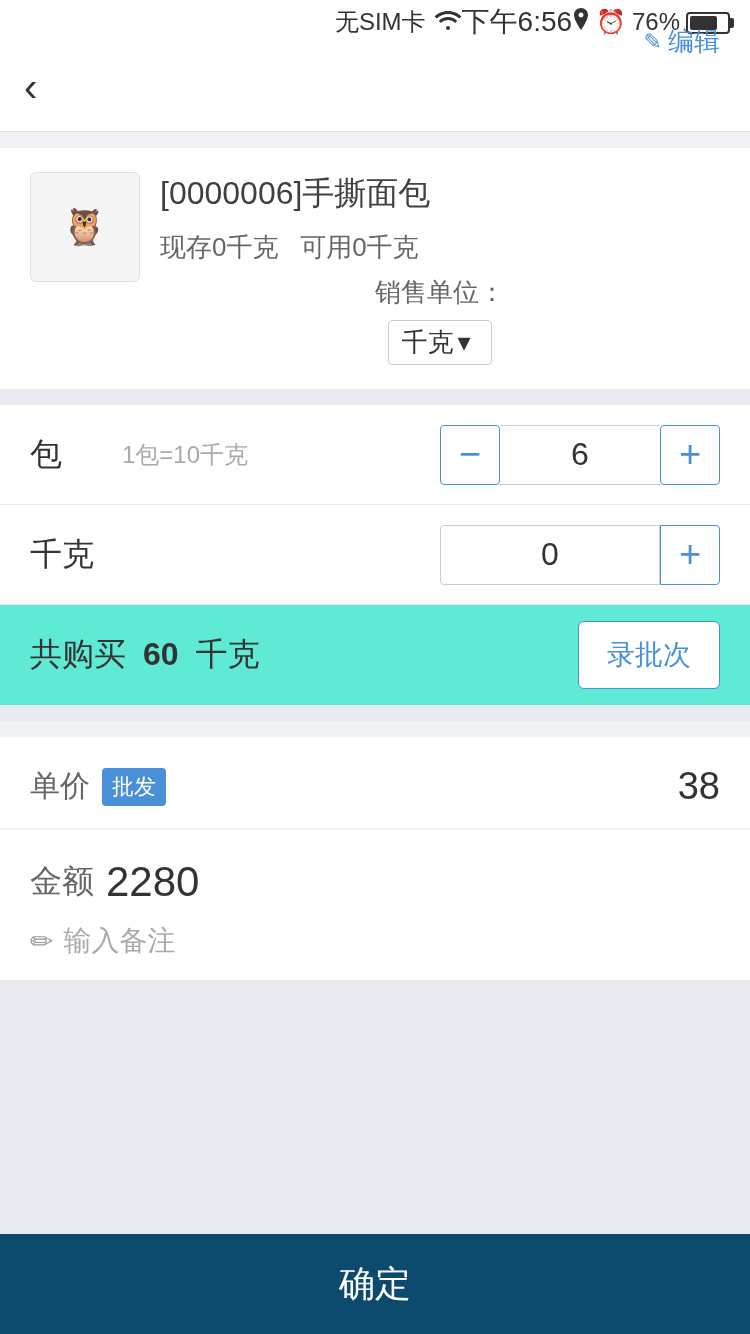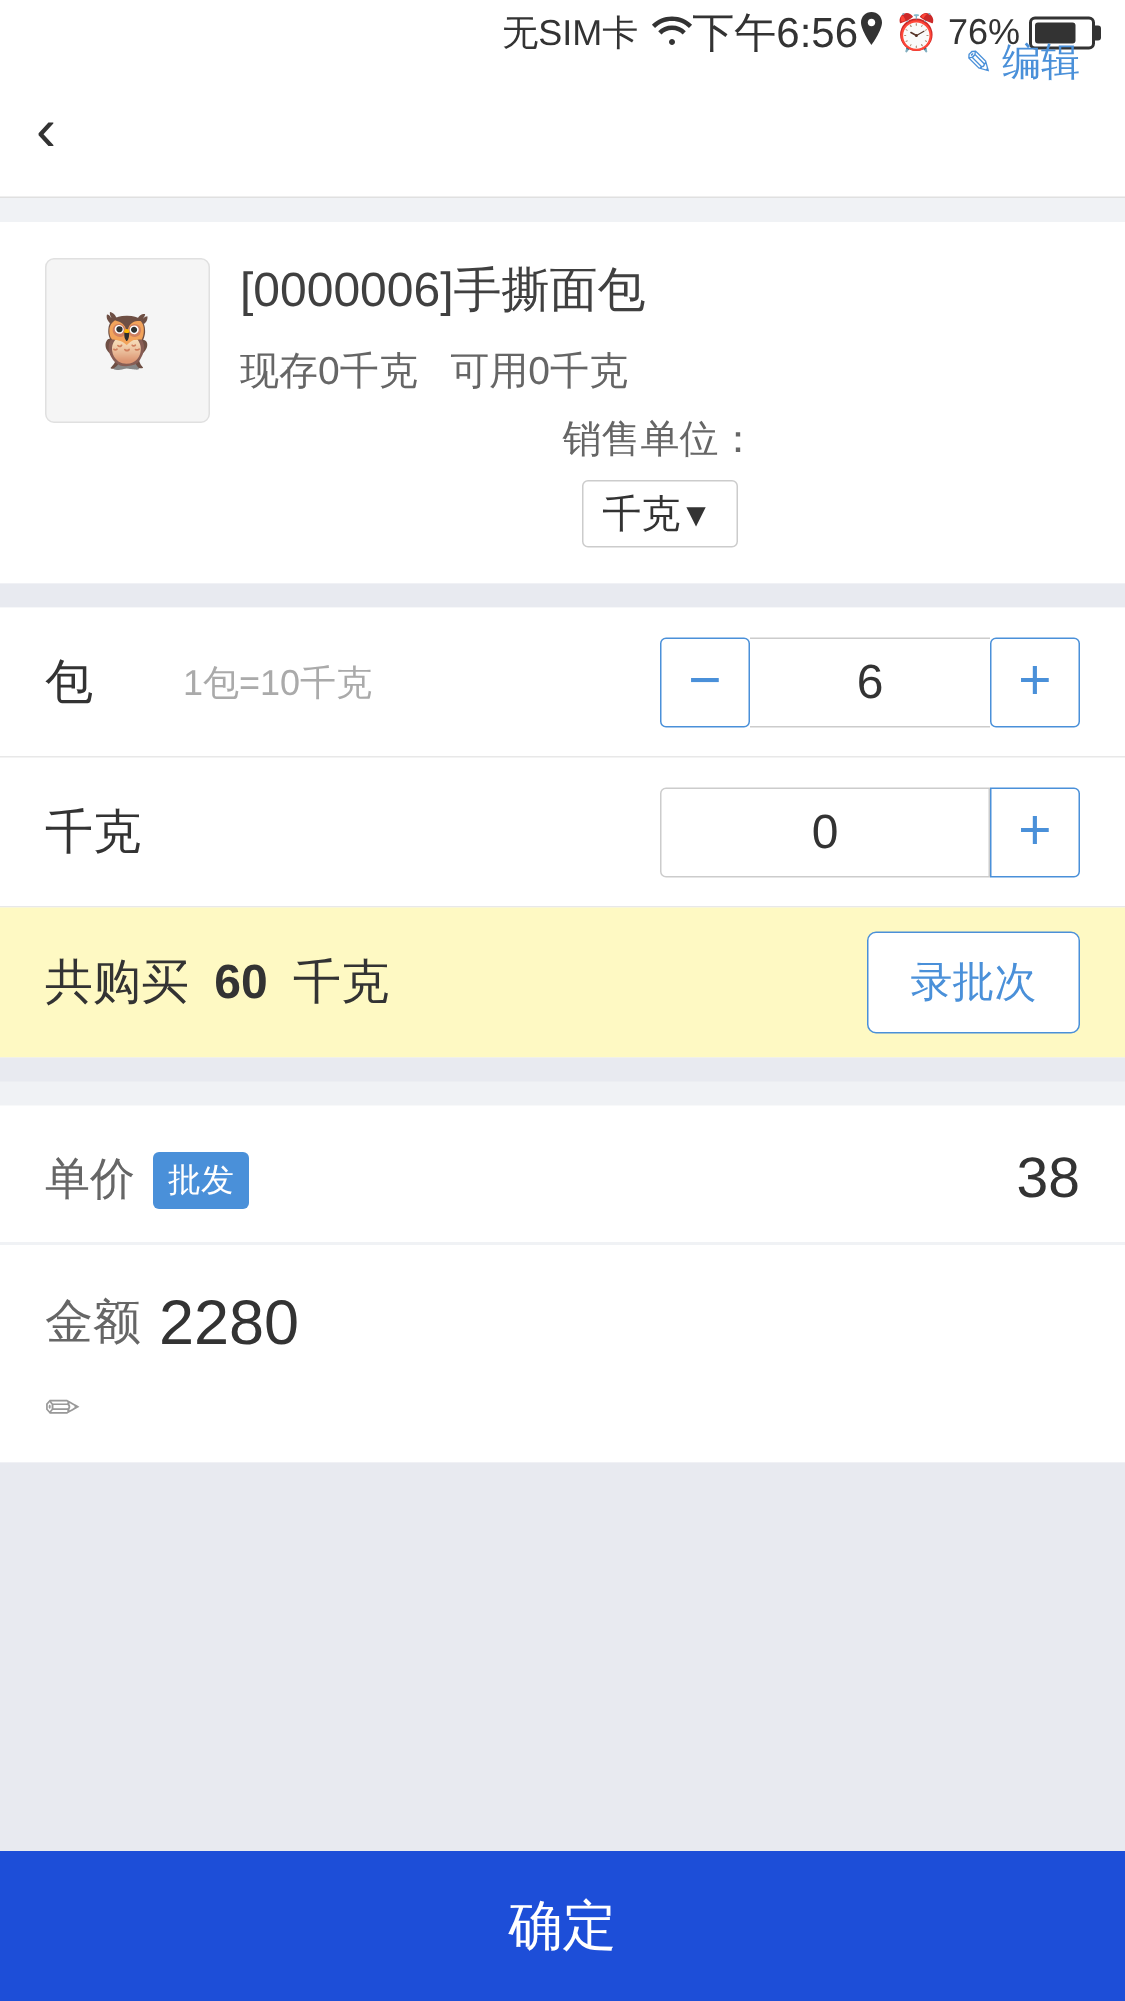--- a/index.html
+++ b/index.html
@@ -148,21 +148,21 @@
       background: #fff;
       color: #4a90d9;
       font-size: 38px;
       display: flex; align-items: center; justify-content: center;
       cursor: pointer;
       border-radius: 0 4px 4px 0;
     }
 
     
     .total-row {
-      background: #fef9c3;
+      background: #5eead4;
       display: flex; align-items: center;
       padding: 0 30px;
       height: 100px;
     }
     .total-text { font-size: 32px; color: #333; flex: 1; }
     .total-text span { font-weight: 500; }
     .batch-btn {
       border: 1px solid #4a90d9;
       color: #4a90d9;
       background: #fff;
@@ -217,21 +217,21 @@
     .pencil-icon { color: #999; font-size: 28px; }
     .remark-text { font-size: 28px; color: #aaa; }
 
     
     .confirm-btn {
       position: fixed;
       bottom: 0;
       left: 0;
       width: 750px;
       height: 100px;
-      background: #1d4ed8;
+      background: #0c4a6e;
       color: #fff;
       font-size: 36px;
       font-weight: 500;
       border: none;
       cursor: pointer;
       display: flex; align-items: center; justify-content: center;
     }
   </style>
 </head>
 <body>
@@ -336,18 +336,19 @@
   </div>
 </div>
 
 <div class="amount-section">
   <div class="amount-row">
     <span class="amount-label">金额</span>
     <span class="amount-value">2280</span>
   </div>
   <div class="remark-row">
     <span class="pencil-icon">✏</span>
+    <span class="remark-text">输入备注</span>
   </div>
 </div>
 
 <div style="background:#e8eaf0; min-height: 320px;"></div>
 
 <button class="confirm-btn">确定</button>
 
 </body></html>

